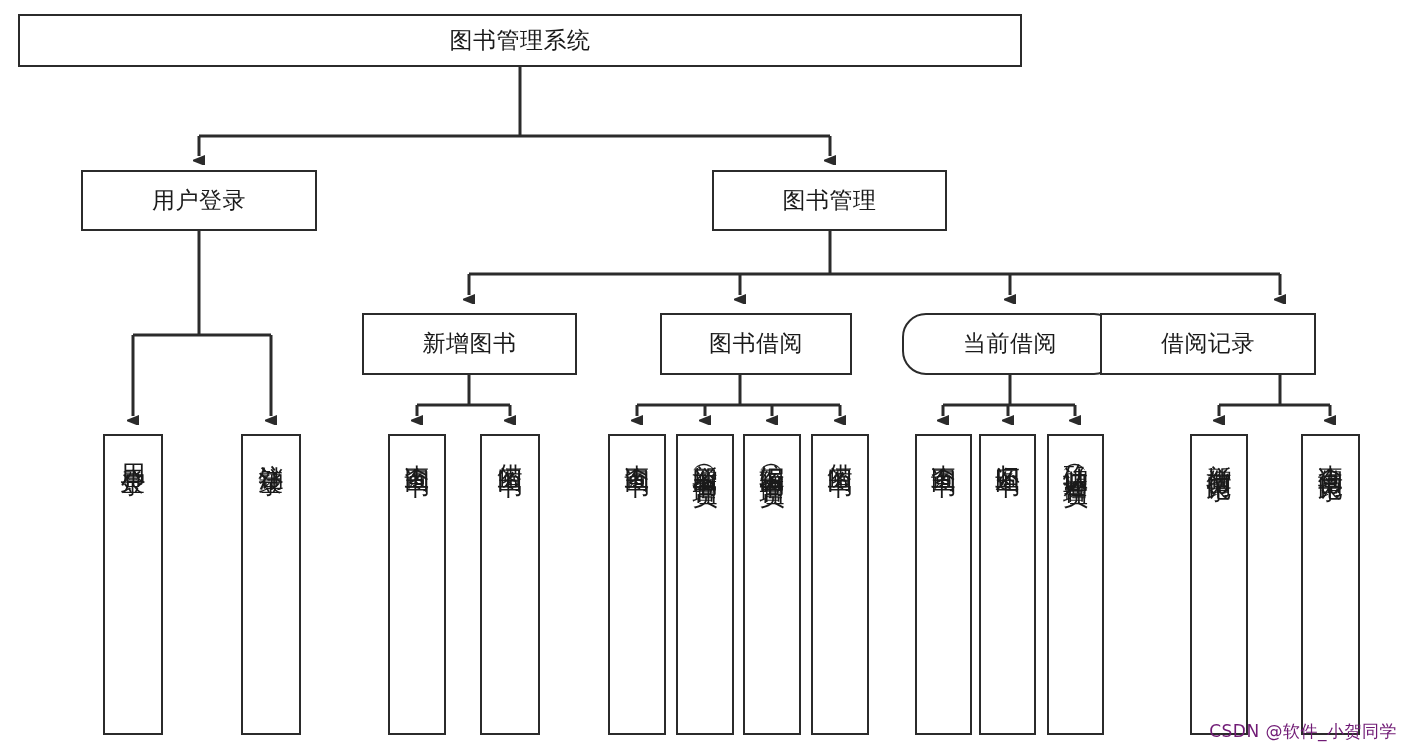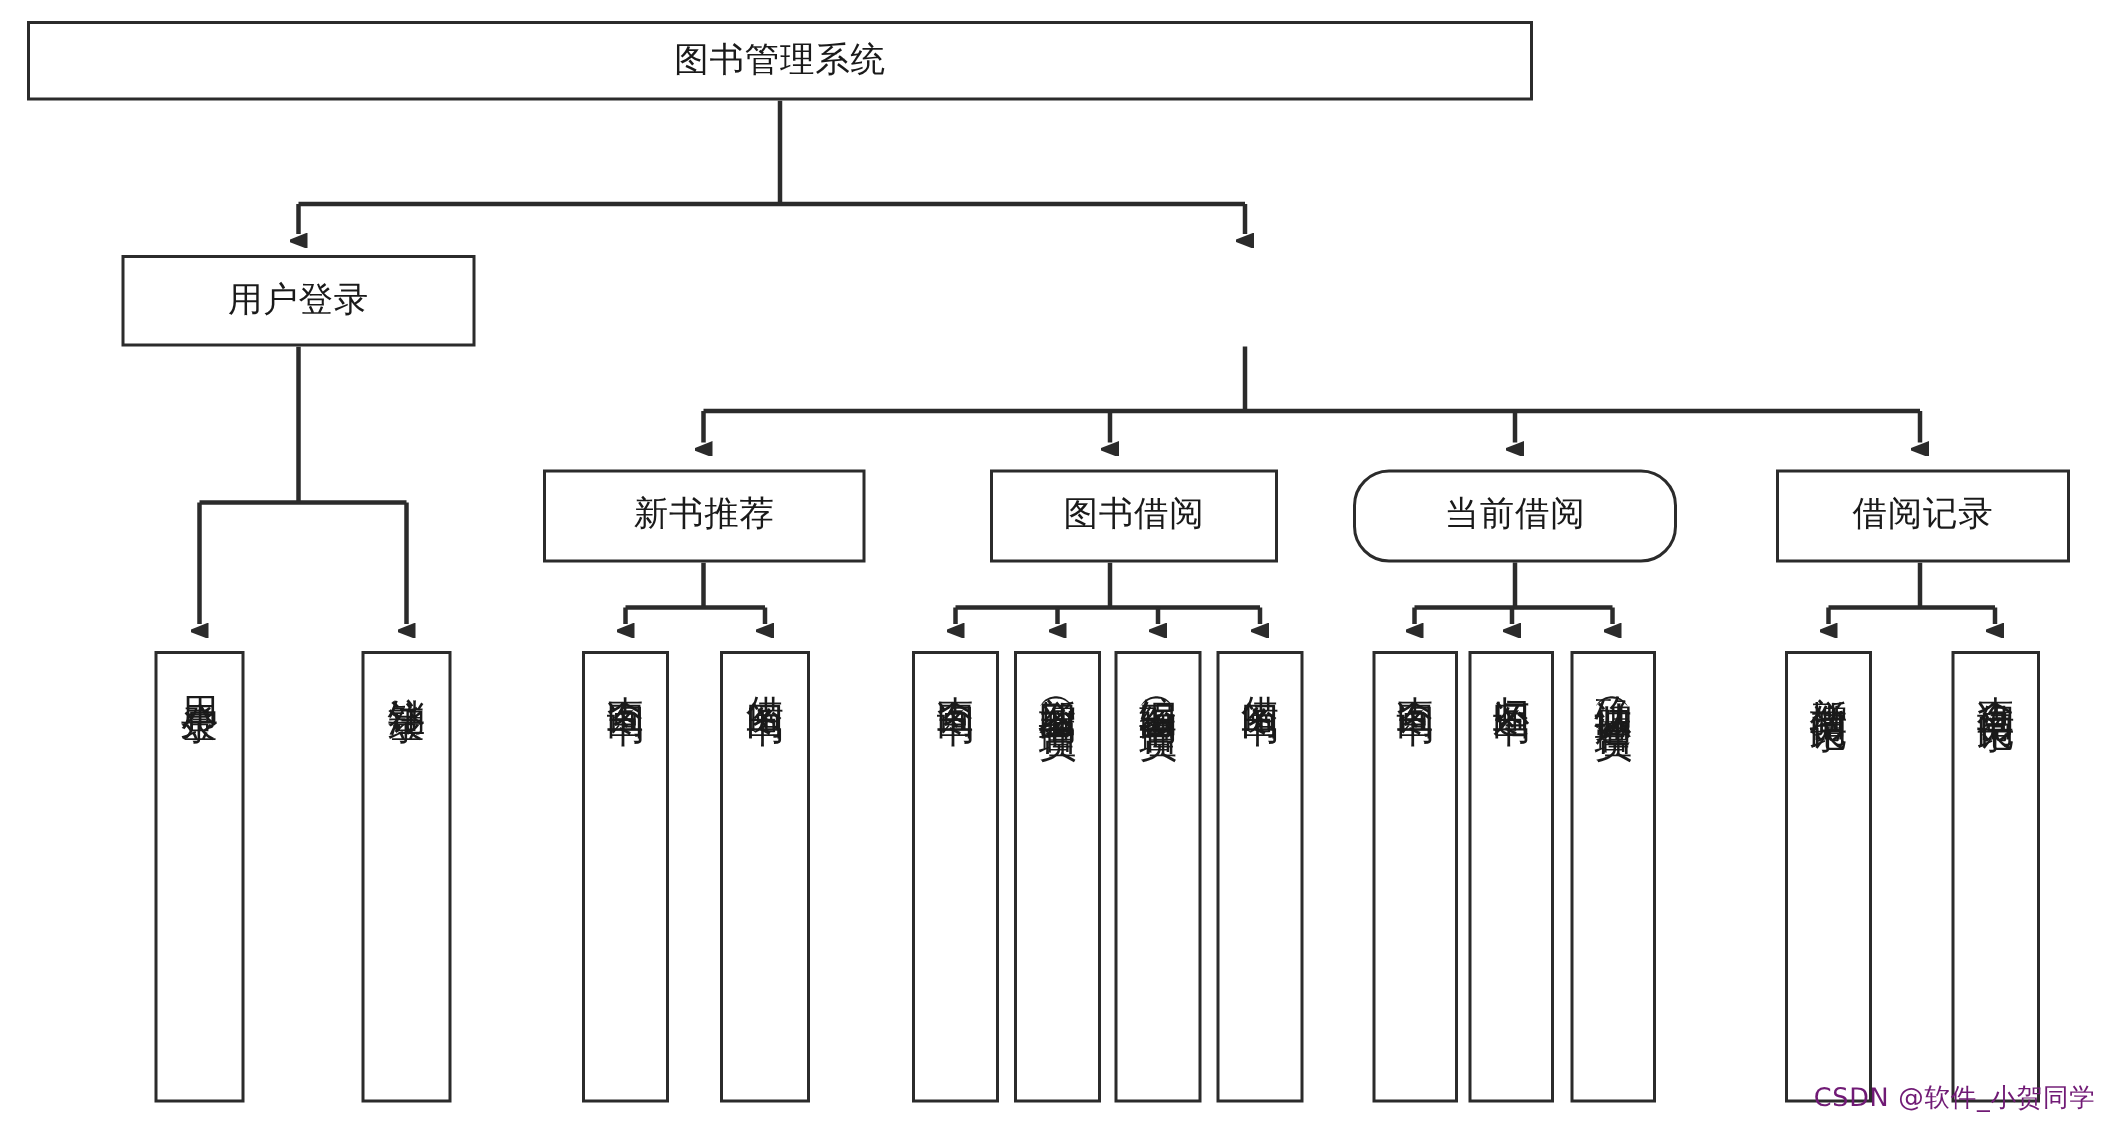--- a/index.html
+++ b/index.html
@@ -148,31 +148,34 @@
     </g>
   </svg>
 
   <div class="node-box node-root node-h" id="node-root" style="left: 18px; top: 14px; width: 1004px; height: 53px;">
     <span class="node-label">图书管理系统</span>
   </div>
 
   <div class="node-box node-h" id="node-l2-0" style="left: 81px; top: 170px; width: 236px; height: 61px;">
     <span class="node-label">用户登录</span>
   </div>
+  <div class="node-box node-h" id="node-l2-1" style="left: 712px; top: 170px; width: 235px; height: 61px;">
+    <span class="node-label">图书管理</span>
+  </div>
 
   <div class="node-box node-h" id="node-l3-0" style="left: 362px; top: 313px; width: 215px; height: 62px;">
-    <span class="node-label">新书推荐</span>
+    <span class="node-label">新增图书</span>
   </div>
   <div class="node-box node-h" id="node-l3-1" style="left: 632px; top: 313px; width: 192px; height: 62px; margin-left: 28px;">
     <span class="node-label">图书借阅</span>
   </div>
   <div class="node-box node-h" id="node-l3-2" style="left: 902px; top: 313px; width: 216px; height: 62px; border-radius: 24px;">
     <span class="node-label">当前借阅</span>
   </div>
-  <div class="node-box node-h" id="node-l3-3" style="left: 1184px; top: 313px; width: 196px; height: 62px;">
+  <div class="node-box node-h" id="node-l3-3" style="left: 1100px; top: 313px; width: 216px; height: 62px;">
     <span class="node-label">借阅记录</span>
   </div>
 
   <div class="node-box node-v" id="node-leaf-0" style="left: 103px; top: 434px; width: 60px; height: 301px;">
     <span class="node-label">用户登录</span>
   </div>
   <div class="node-box node-v" id="node-leaf-1" style="left: 241px; top: 434px; width: 60px; height: 301px;">
     <span class="node-label">注销登录</span>
   </div>
   <div class="node-box node-v" id="node-leaf-2" style="left: 388px; top: 434px; width: 58px; height: 301px;">

